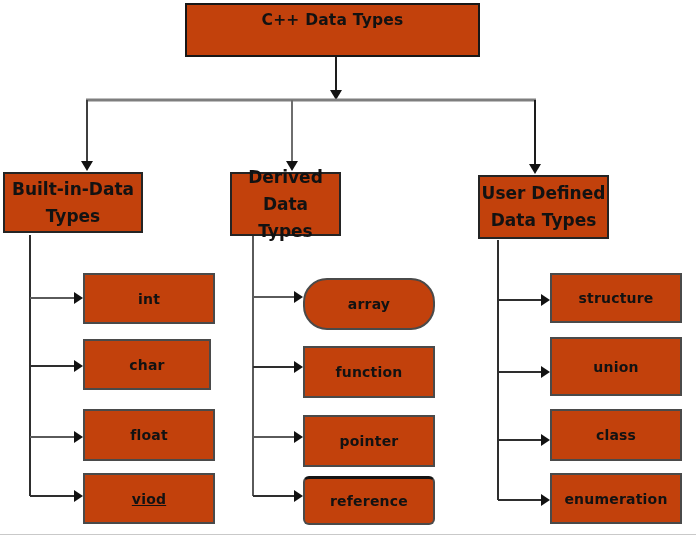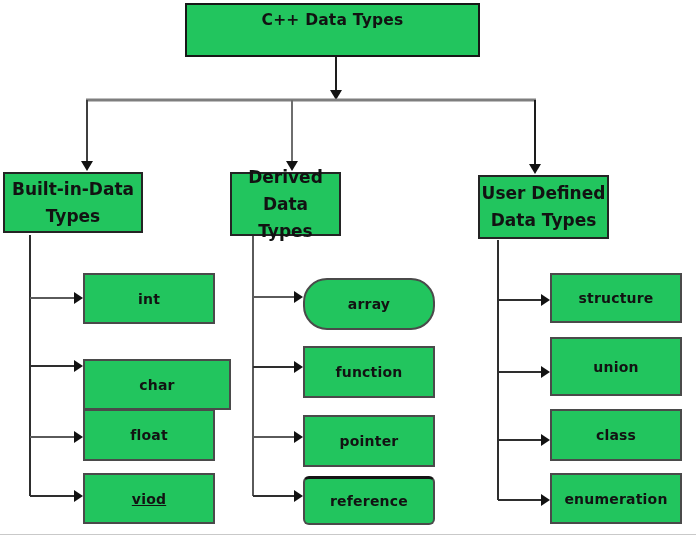--- a/index.html
+++ b/index.html
@@ -11,21 +11,21 @@
     font-family: "DejaVu Sans", "Liberation Sans", sans-serif;
     font-weight: bold;
     color: #121212;
     overflow: hidden;
   }
   .connectors { position: absolute; left: 0; top: 0; }
   .box {
     position: absolute;
     box-sizing: border-box;
     border: 2px solid #3c3c3c;
-    background: #22c55e;
+    background: #c2410c;
     display: flex;
     flex-direction: column;
     align-items: center;
     justify-content: center;
     text-align: center;
   }
   .root {
     border-color: #171717;
     justify-content: flex-start;
     padding-top: 6px;
@@ -117,21 +117,21 @@
   </div>
 
   <div class="box branch" style="left:478px; top:175px; width:131px; height:64px;">
     <span>User Defined</span>
     <span>Data Types</span>
   </div>
 
   <div class="box leaf" style="left:83px; top:273px; width:132px; height:51px;">
     <span>int</span>
   </div>
-  <div class="box leaf" style="left:83px; top:359px; width:148px; height:51px;">
+  <div class="box leaf" style="left:83px; top:339px; width:128px; height:51px;">
     <span>char</span>
   </div>
   <div class="box leaf" style="left:83px; top:409px; width:132px; height:52px;">
     <span>float</span>
   </div>
   <div class="box leaf" style="left:83px; top:473px; width:132px; height:51px;text-decoration:underline;">
     <span>viod</span>
   </div>
 
   <div class="box leaf" style="left:303px; top:278px; width:132px; height:52px;border-radius:24px;">

